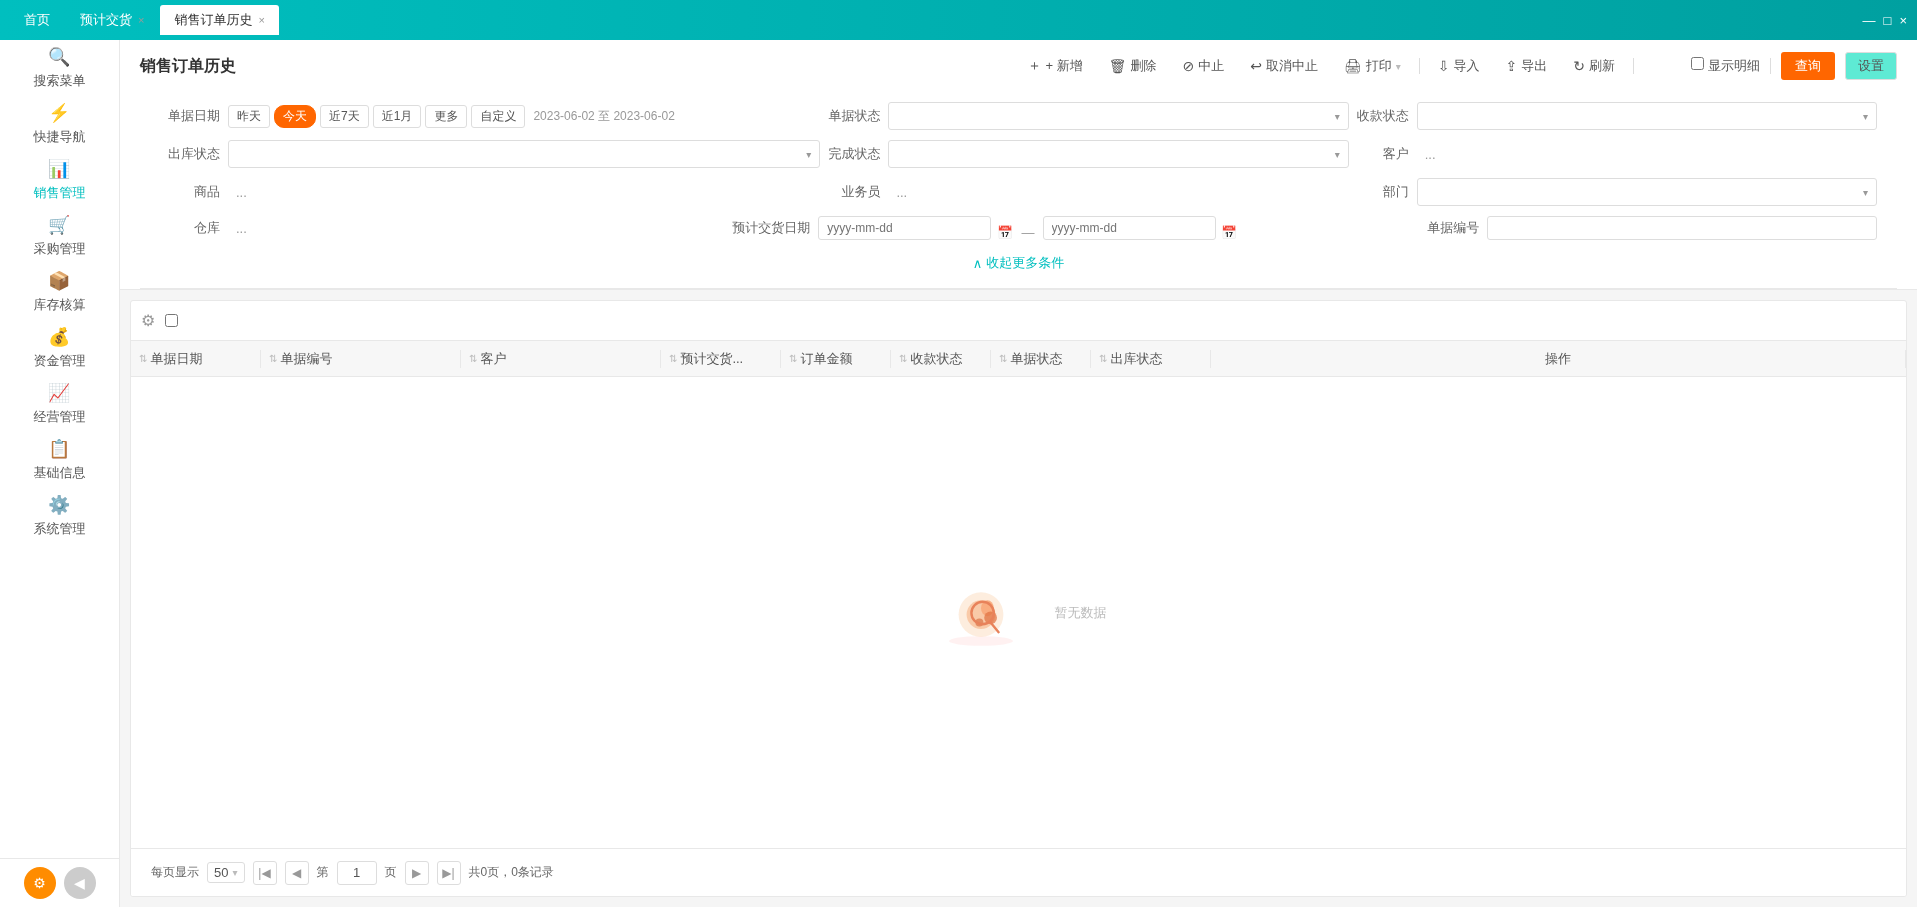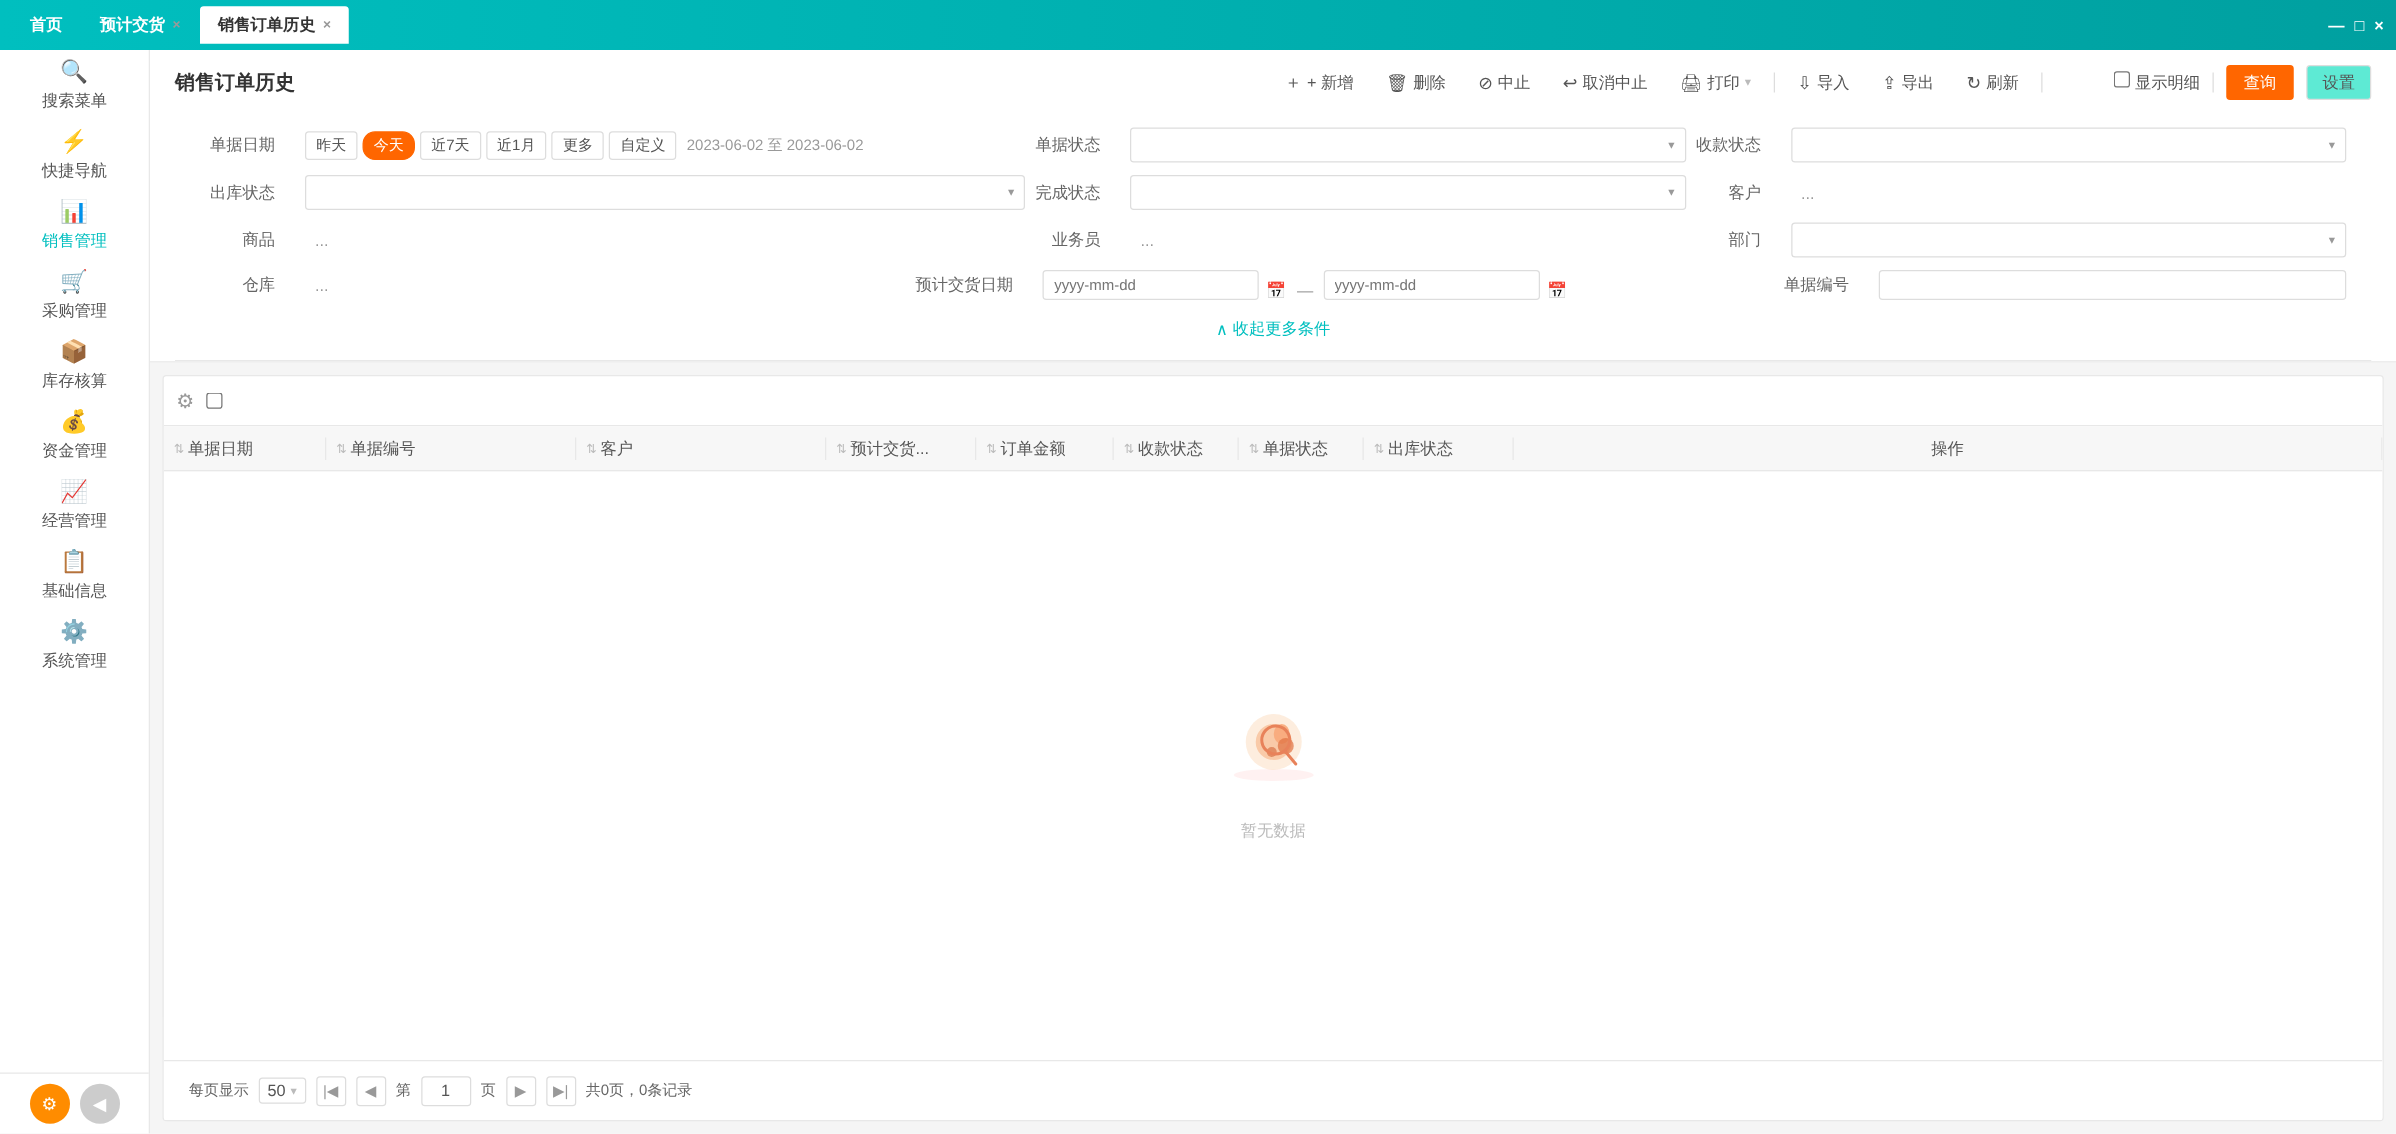--- a/index.html
+++ b/index.html
@@ -7,21 +7,20 @@
 
     
     .top-bar {
       height: 40px;
       background: linear-gradient(to right, #00bfbf, #00a0a0);
       display: flex;
       align-items: center;
       padding: 0 10px;
       color: white;
       flex-shrink: 0;
-      font-weight: bold;
     }
     .top-bar .tabs {
       display: flex;
       align-items: center;
       gap: 2px;
       flex: 1;
     }
     .tab-item {
       height: 30px;
       padding: 0 14px;
@@ -195,21 +194,20 @@
       color: #666;
       white-space: nowrap;
       min-width: 60px;
       text-align: right;
     }
     .filter-control {
       flex: 1;
       display: flex;
       align-items: center;
       gap: 4px;
-      margin-left: 16px;
     }
     .date-range-btns {
       display: flex;
       align-items: center;
       gap: 4px;
     }
     .date-btn {
       padding: 2px 8px;
       border: 1px solid #ddd;
       border-radius: 3px;
@@ -314,21 +312,21 @@
     .th.amount { width: 110px; }
     .th.receipt { width: 100px; }
     .th.status { width: 100px; }
     .th.warehouse { width: 120px; }
     .th.op { flex: 1; justify-content: center; }
     .sort-icon { color: #bbb; font-size: 10px; cursor: pointer; }
 
     .empty-area {
       flex: 1;
       display: flex;
-      flex-direction: column;
+      flex-direction: row;
       align-items: center;
       justify-content: center;
       gap: 24px;
     }
     .empty-img {
       width: 100px;
       height: 80px;
     }
     .empty-text { color: #bbb; font-size: 13px; }
 

